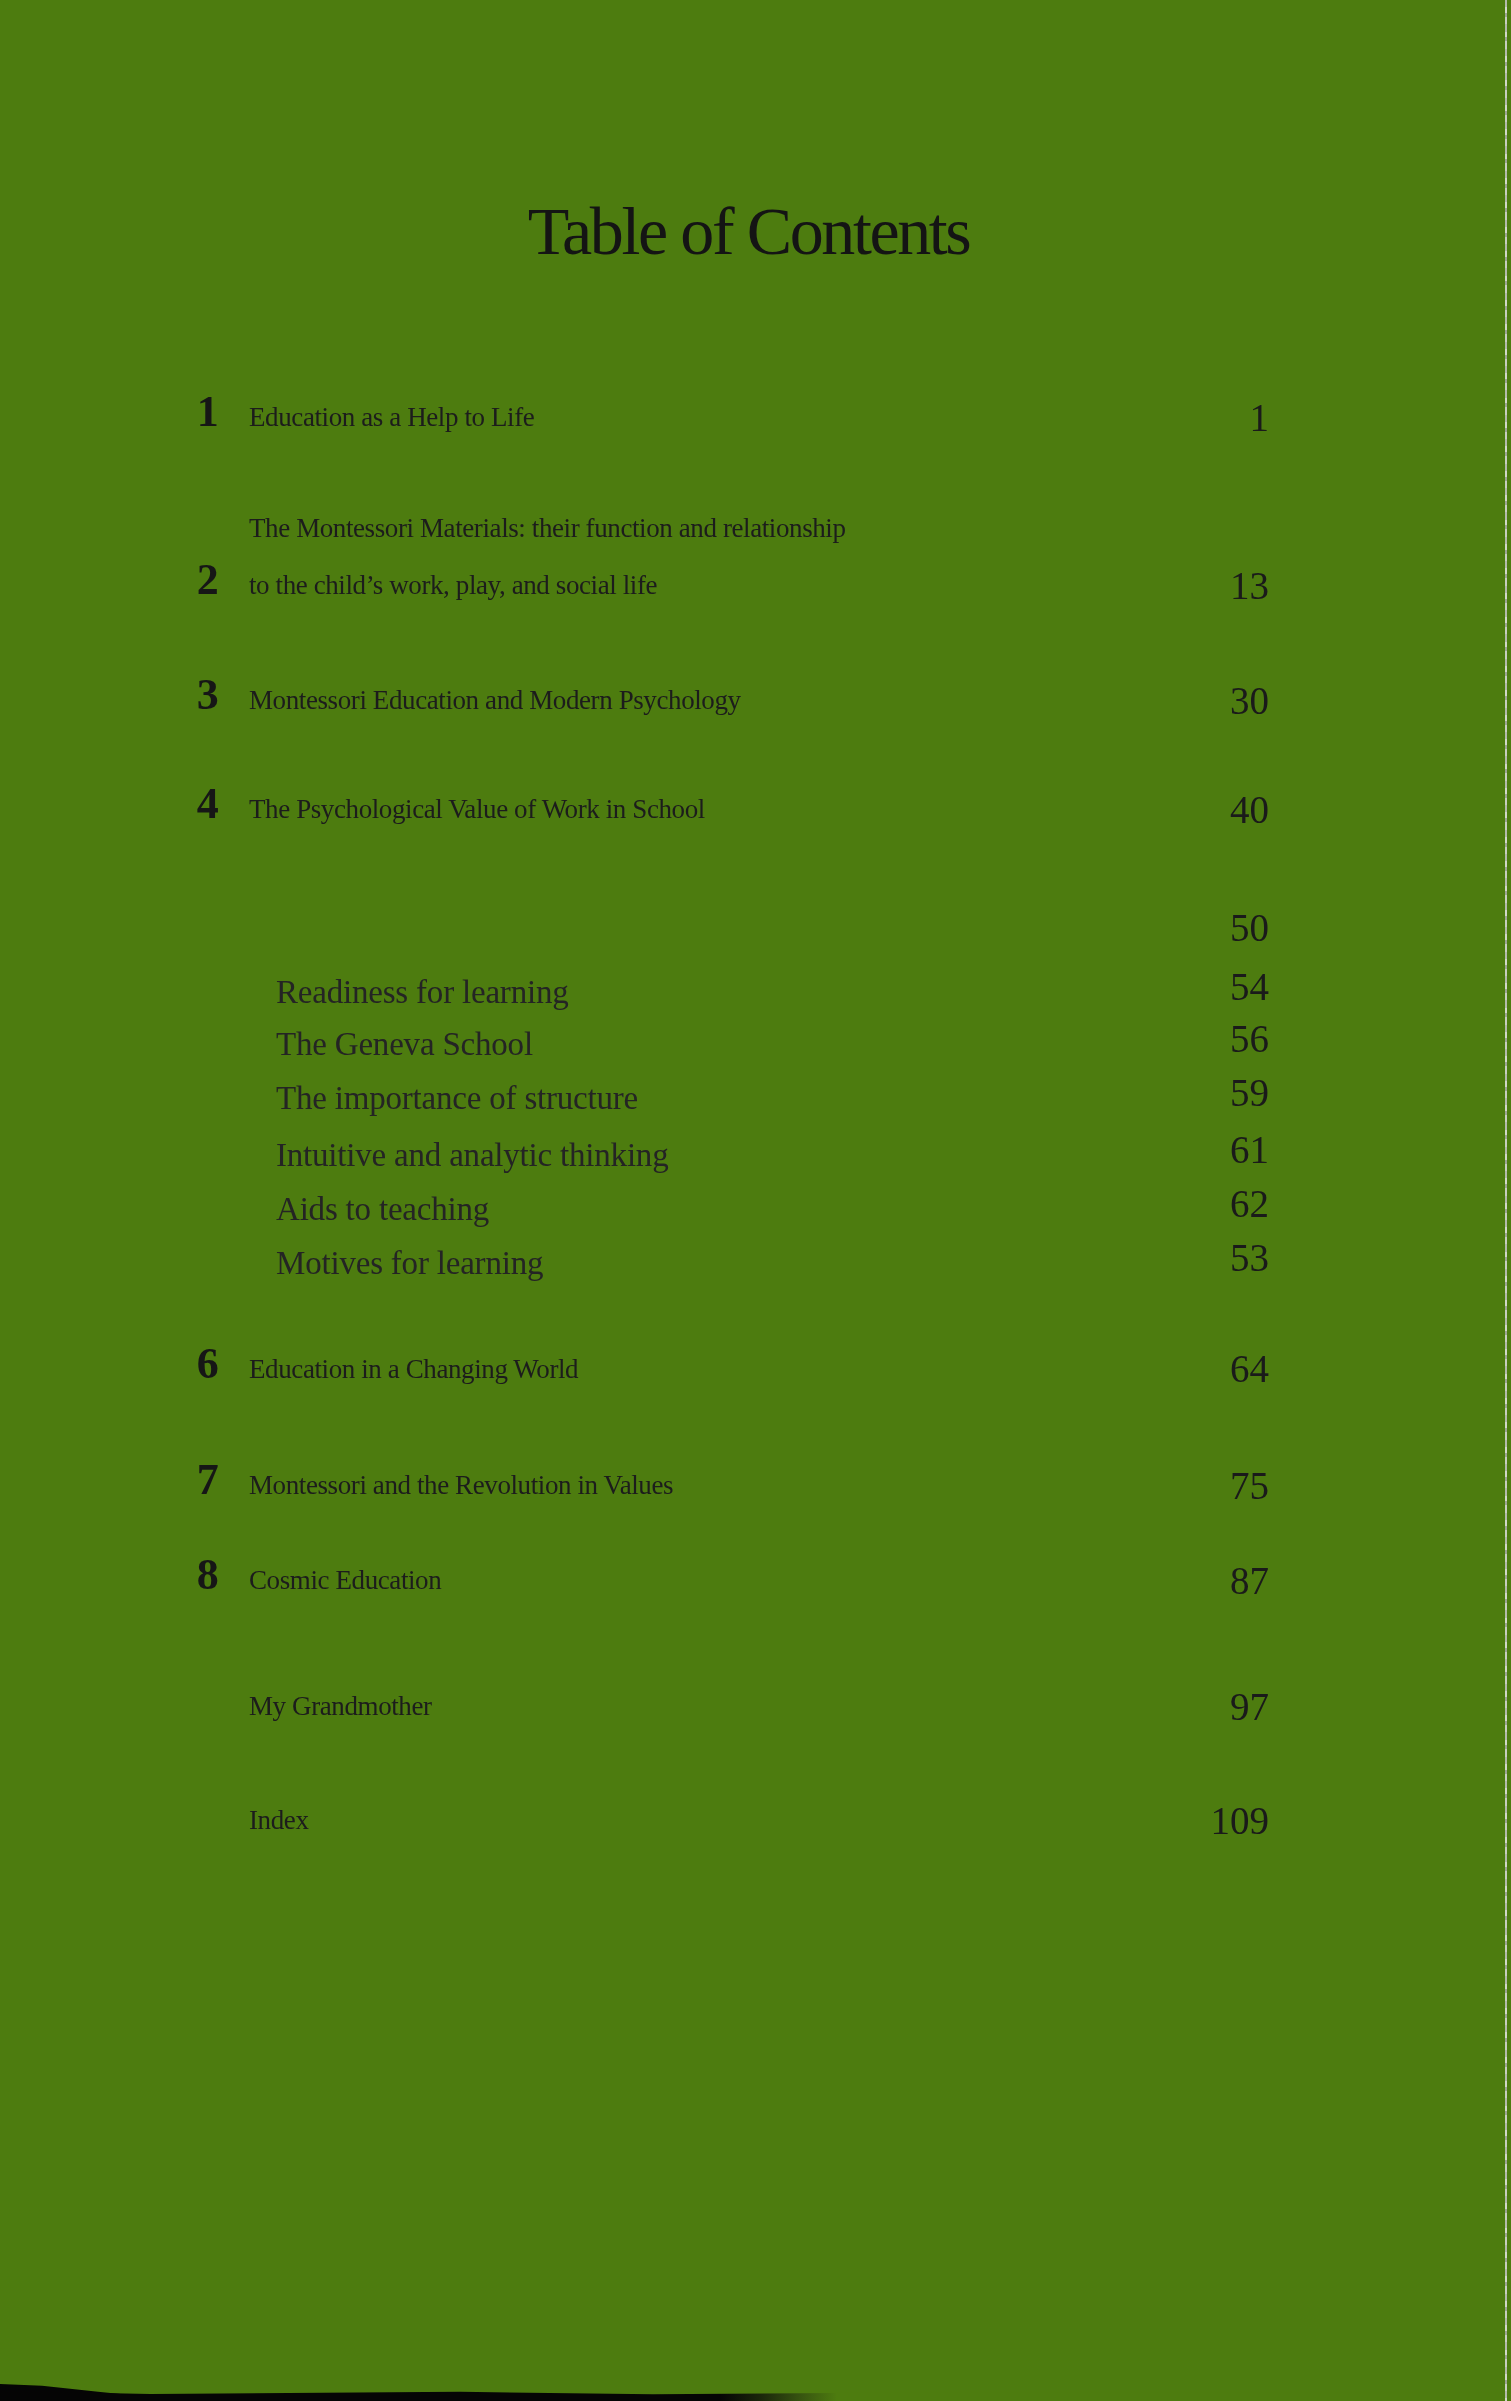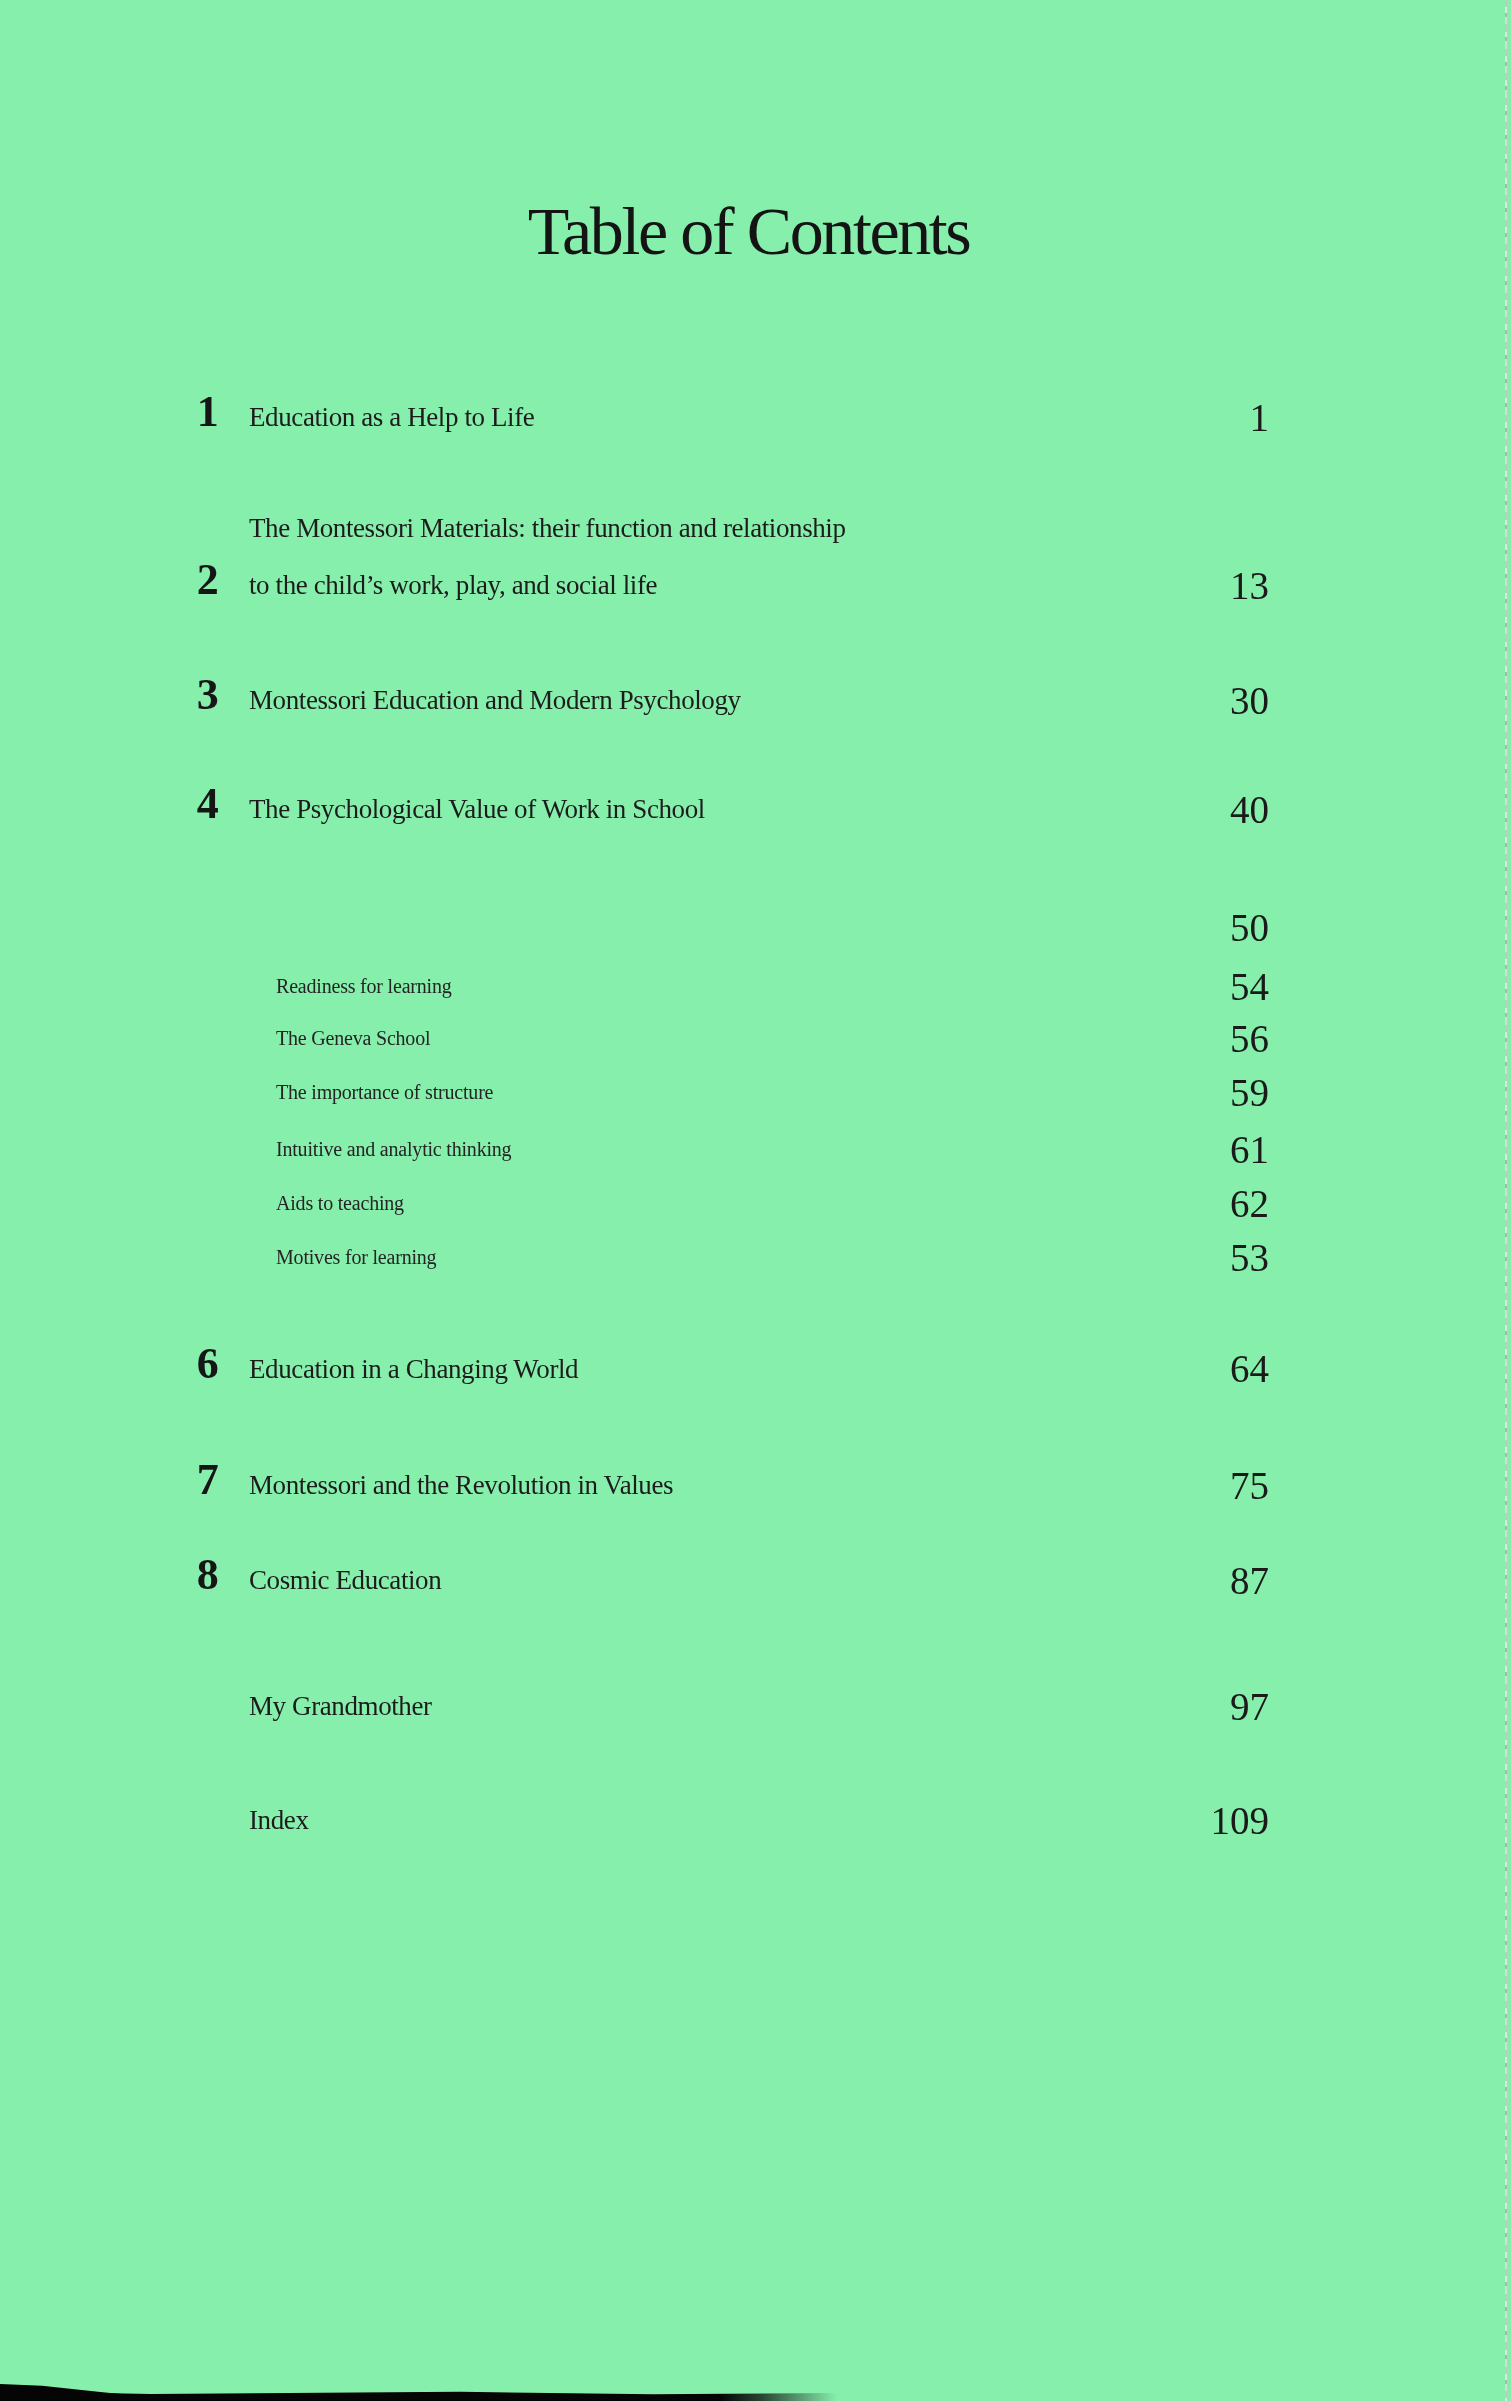--- a/index.html
+++ b/index.html
@@ -4,21 +4,21 @@
 <style>
   html, body {
     margin: 0;
     padding: 0;
     background: #ffffff;
   }
   #page {
     position: relative;
     width: 1511px;
     height: 2401px;
-    background: #86efac;
+    background: #4d7c0f;
     overflow: hidden;
     font-family: "Liberation Serif", "DejaVu Serif", serif;
     color: #1b1b1b;
   }
   
   .book-title {
     position: absolute;
     left: 228px;
     top: 197px;
     width: 1041px;
@@ -56,21 +56,21 @@
     color: #1c1c1c;
     vertical-align: baseline;
     white-space: normal;
     width: 845px;
   }
   
   .subentry {
     position: absolute;
     left: 276px;
     width: 797px;
-    font-size: 20px;
+    font-size: 33px;
     line-height: 1;
     letter-spacing: -0.2px;
     color: #242424;
     white-space: nowrap;
   }
   
   .pagenum {
     position: absolute;
     left: 1106px;
     width: 163px;

